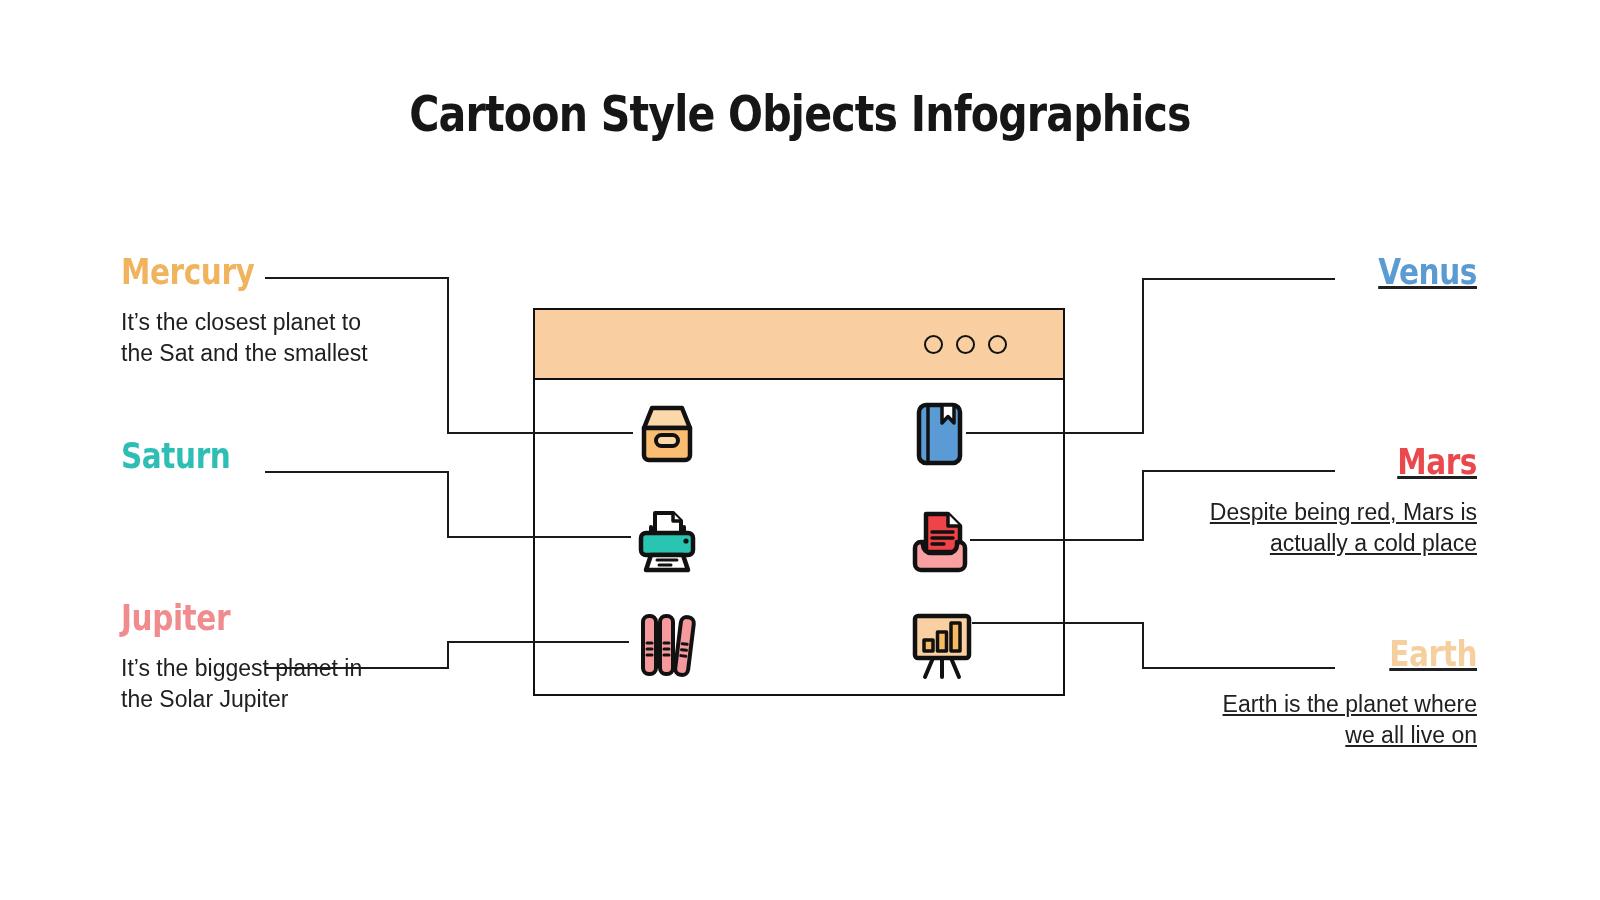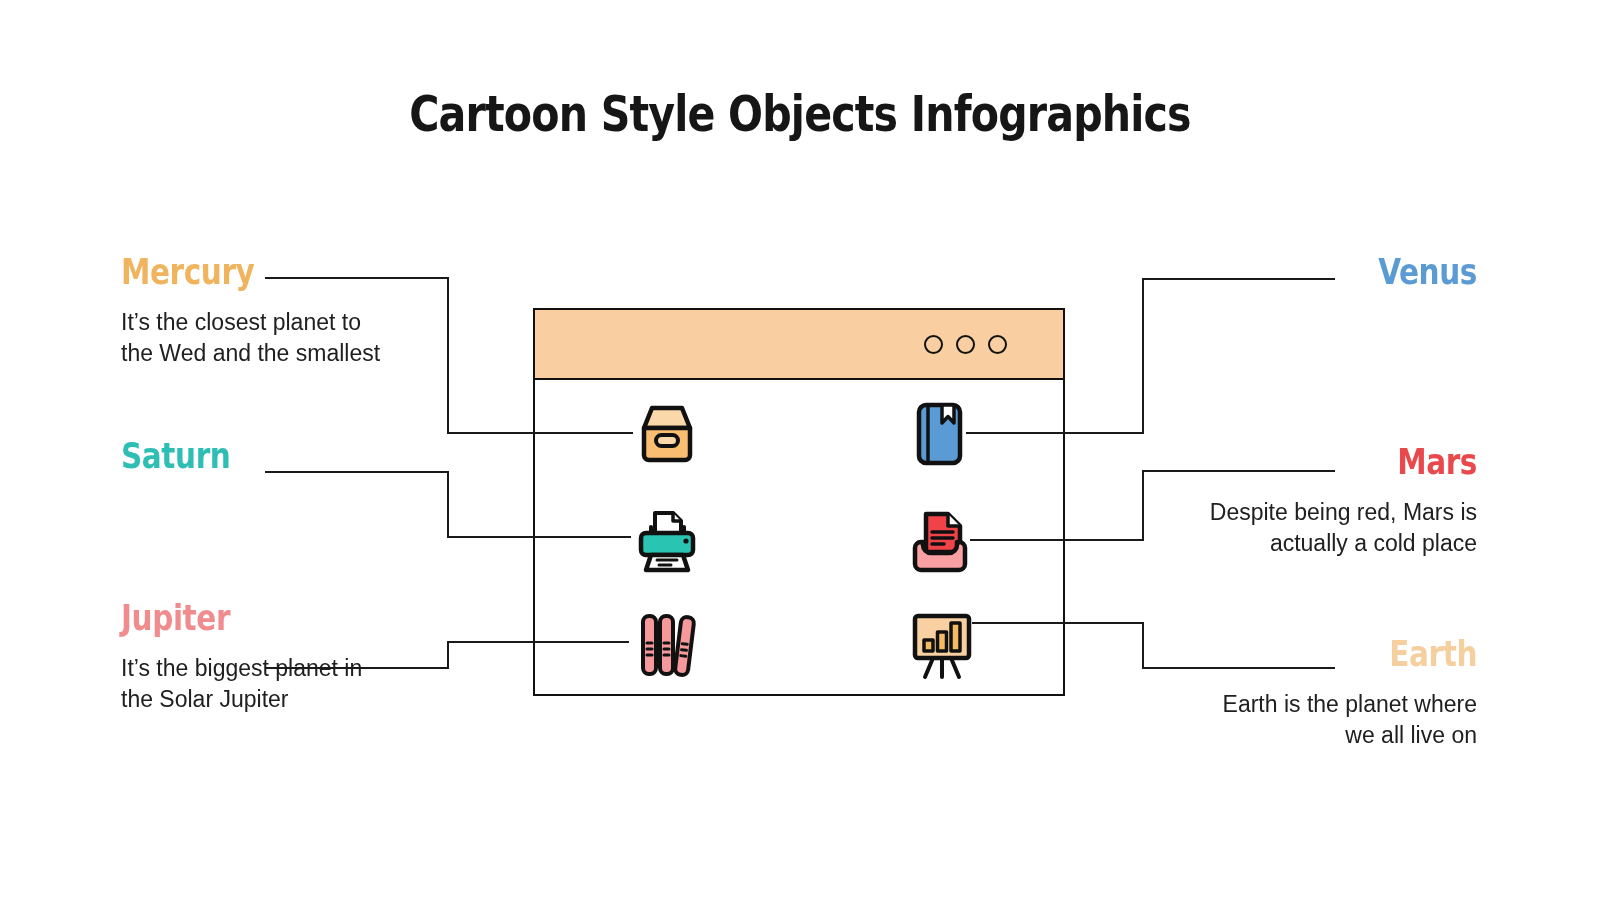--- a/index.html
+++ b/index.html
@@ -13,21 +13,21 @@
   .title{
     position:absolute;top:86px;left:0;width:1600px;text-align:center;
     font-family:"DejaVu Sans", sans-serif;font-weight:bold;font-size:49px;
     color:#161616;letter-spacing:-1px;margin:0;
     transform:scaleX(0.84);transform-origin:center top;
   }
 
   
   .item{position:absolute;width:340px;}
   .item.left{left:93px;text-align:left;margin-left:28px;}
-  .item.right{right:123px;text-align:right;}
+  .item.right{right:123px;text-align:right;text-decoration:underline;}
   .item h3{
     margin:0 0 15px 0;font-family:"DejaVu Sans", sans-serif;font-weight:bold;
     font-size:36px;letter-spacing:-0.5px;line-height:1.1;
     transform:scaleX(0.82);
   }
   .item.left h3{transform-origin:left center;}
   .item.right h3{transform-origin:right center;}
   .item p{
     margin:0;font-size:23px;line-height:31px;color:#202020;white-space:pre-line;
   }
@@ -61,21 +61,21 @@
 </head>
 <body>
 
 <div class="stage">
 
   <h1 class="title">Cartoon Style Objects Infographics</h1>
 
   <div class="item left" style="top:252px">
     <h3 style="color: rgb(240, 180, 95);">Mercury</h3>
     <p>It’s the closest planet to
-the Wed and the smallest</p>
+the Sat and the smallest</p>
   </div>
   <div class="item left" style="top:436px">
     <h3 style="color: rgb(46, 190, 180);">Saturn</h3>
   </div>
   <div class="item left" style="top:598px">
     <h3 style="color: rgb(241, 140, 142);">Jupiter</h3>
     <p>It’s the biggest planet in
 the Solar Jupiter</p>
   </div>
 

